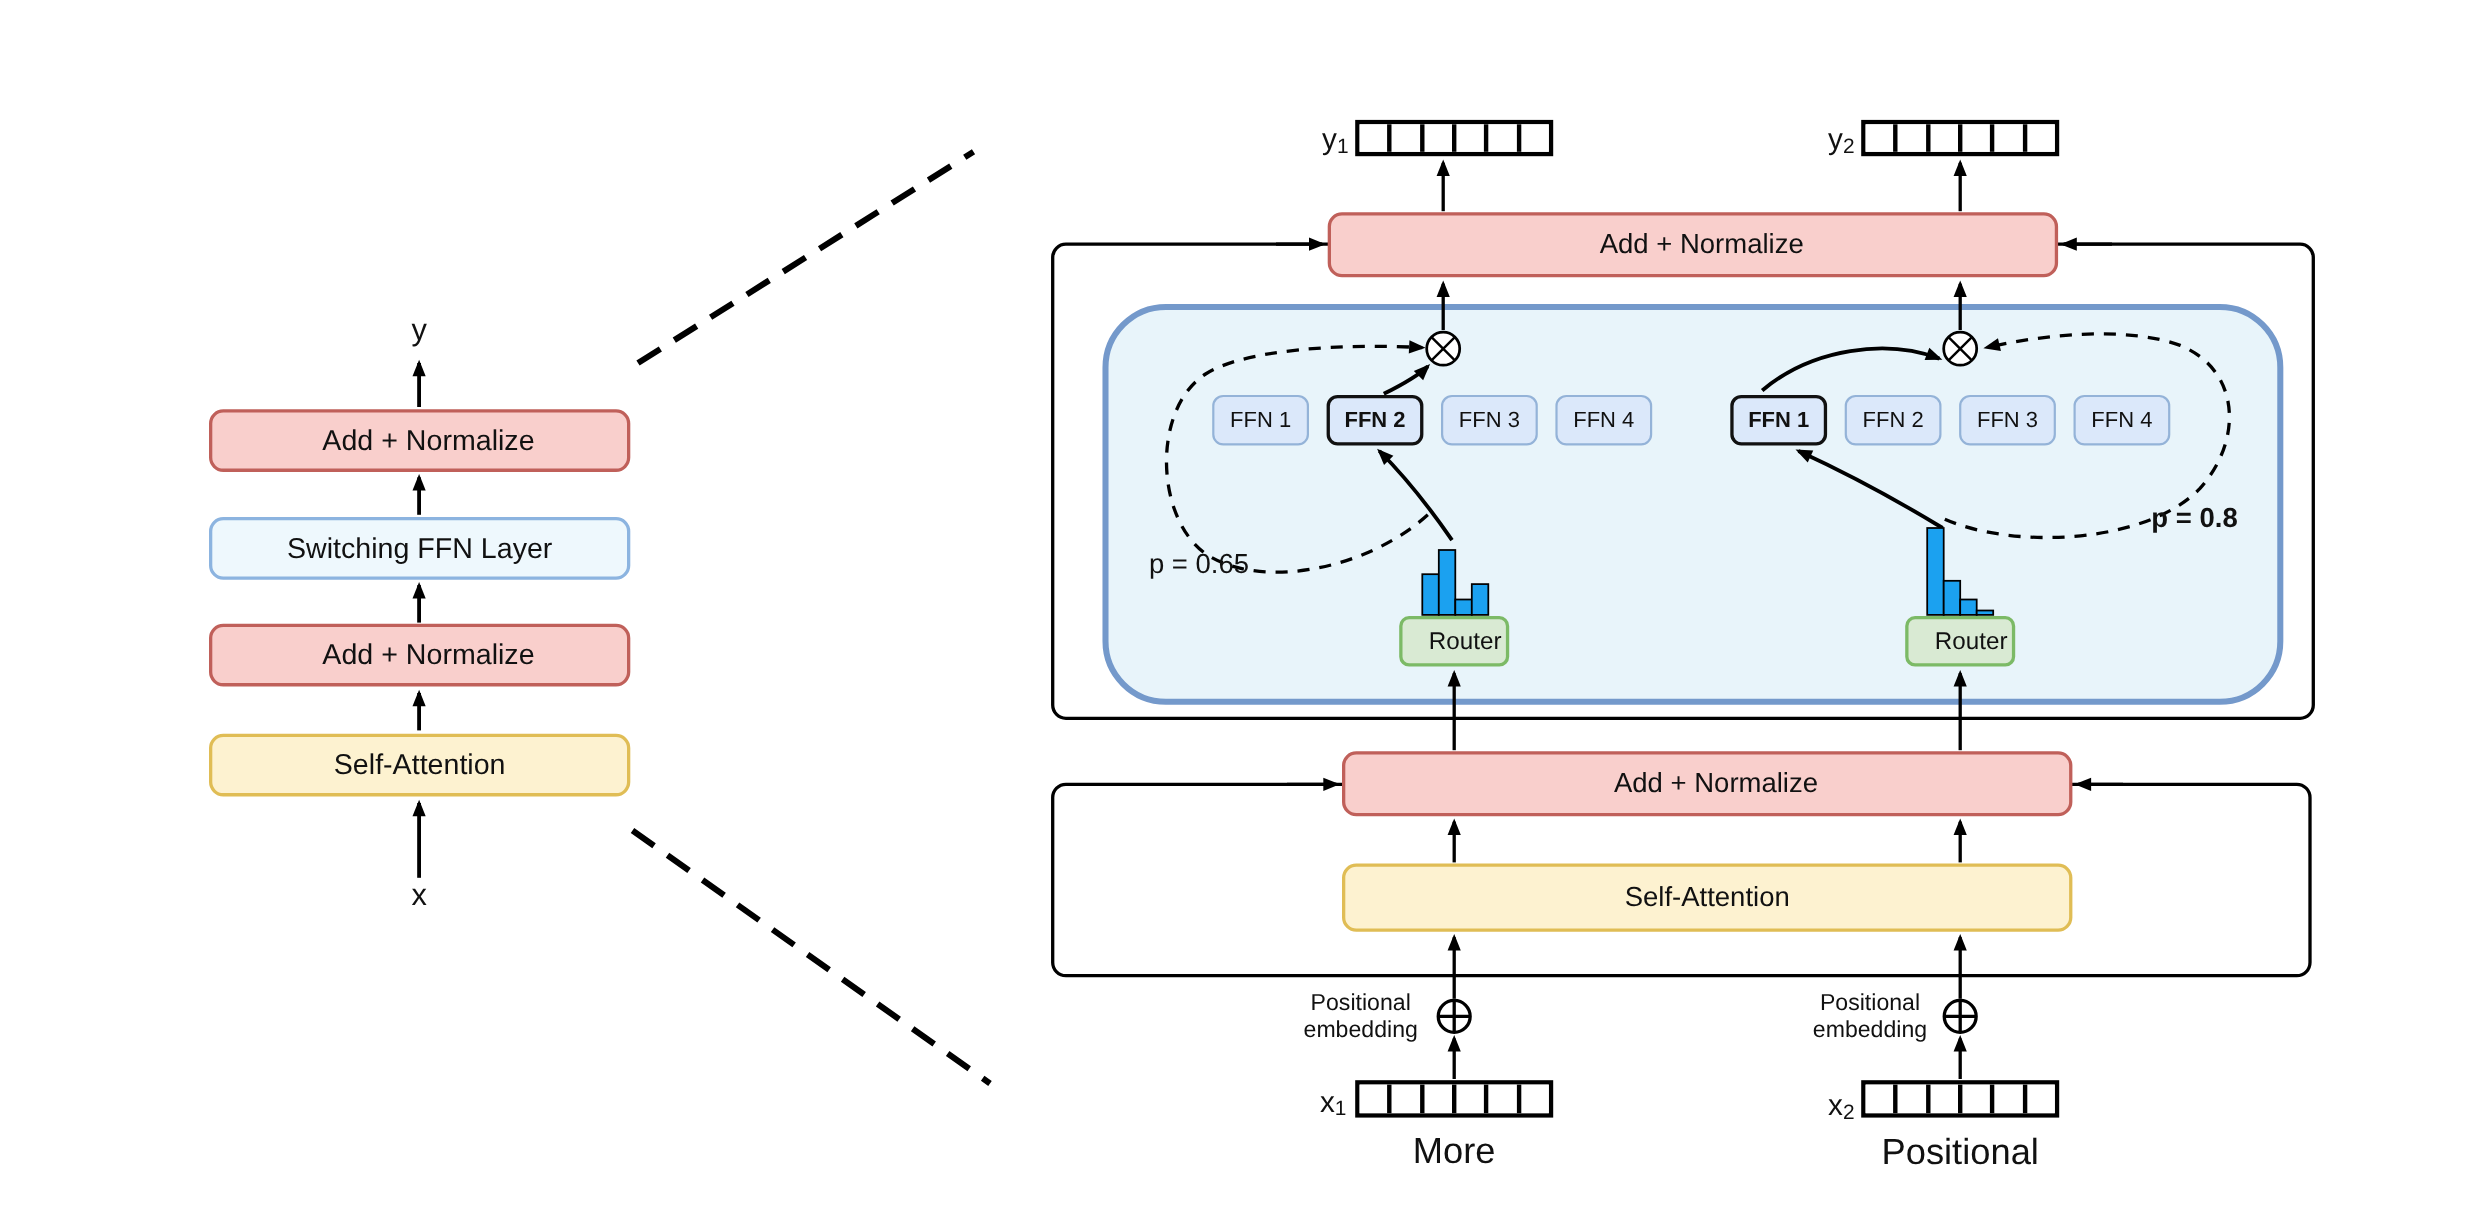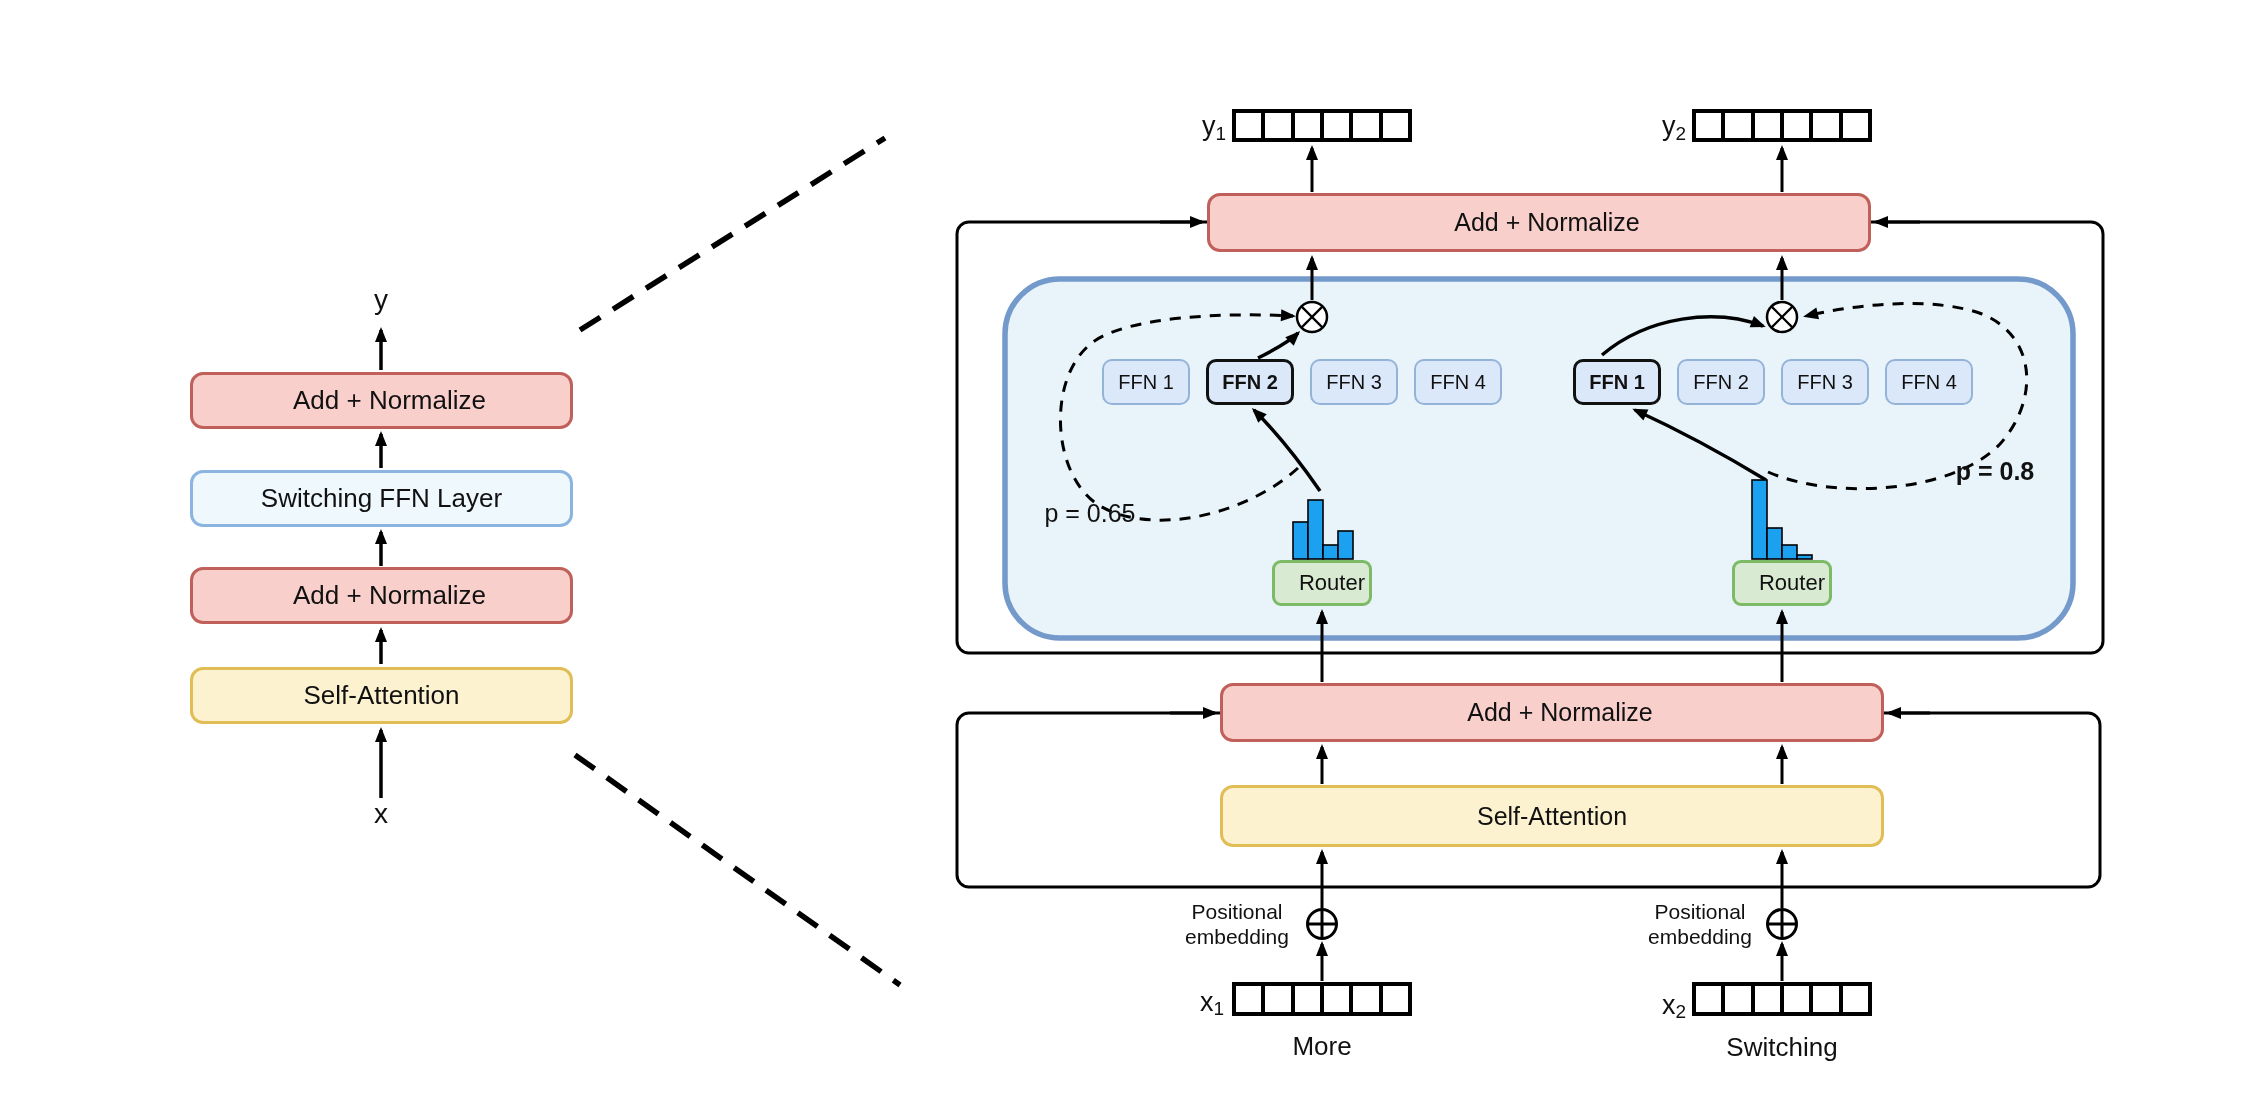--- a/index.html
+++ b/index.html
@@ -27,21 +27,21 @@
   .router-box{background:var(--router-fill);border:3px solid var(--router-stroke);border-radius:9px;font-size:22px;padding-left:20px;}
   .plain-label{position:absolute;z-index:2;display:flex;align-items:center;justify-content:center;text-align:center;}
   .token-box{position:absolute;z-index:2;box-sizing:border-box;border:4.5px solid #000;background:#fff;
              display:flex;flex-direction:row;}
   .token-cell{flex:1 1 0;border-left:4.5px solid #000;background:#fff;}
   .token-cell:first-child{border-left:none;}
   .token-label{font-size:27px;justify-content:flex-end;}
   .token-label .sub{font-size:19px;position:relative;bottom:-7px;}
   .p-label{font-size:25px;}
   .pos-label{font-size:21px;line-height:1.2;}
-  .caption{font-size:26px;}
+  .caption{font-size:33px;}
   .io-label{font-size:28px;}
 </style>
 </head>
 <body>
 
 <div id="canvas" style="--norm-fill: #f9cfcc; --norm-stroke: #c0605a; --attn-fill: #fdf2d0; --attn-stroke: #e0bd55; --ffn-fill: #dbe8fa; --ffn-stroke: #94b3d8; --switch-fill: #eef8fd; --switch-stroke: #8cb4e0; --container-fill: #e8f4fa; --container-stroke: #7499cb; --router-fill: #d9ead3; --router-stroke: #7cba66; --hist-fill: #1ba1f0;">
 
   <svg id="wiring" width="2260" height="1112" viewBox="0 0 2260 1112">
     <defs>
       <marker id="ah" markerUnits="userSpaceOnUse" markerWidth="20" markerHeight="18" refX="13" refY="7" orient="auto">
@@ -212,15 +212,15 @@
   <div class="token-box" id="tok-x2" style="left:1692px;top:982px;width:180px;height:34px;">
       <div class="token-cell"></div>
       <div class="token-cell"></div>
       <div class="token-cell"></div>
       <div class="token-cell"></div>
       <div class="token-cell"></div>
       <div class="token-cell"></div>
     </div>
 
   <div class="plain-label caption" style="left:1222px;top:1026px;width:200px;height:40px;">More</div>
-  <div class="plain-label caption" style="left:1682px;top:1027px;width:200px;height:40px;">Switching</div>
+  <div class="plain-label caption" style="left:1682px;top:1027px;width:200px;height:40px;">Positional</div>
 
 </div>
 
 </body></html>

